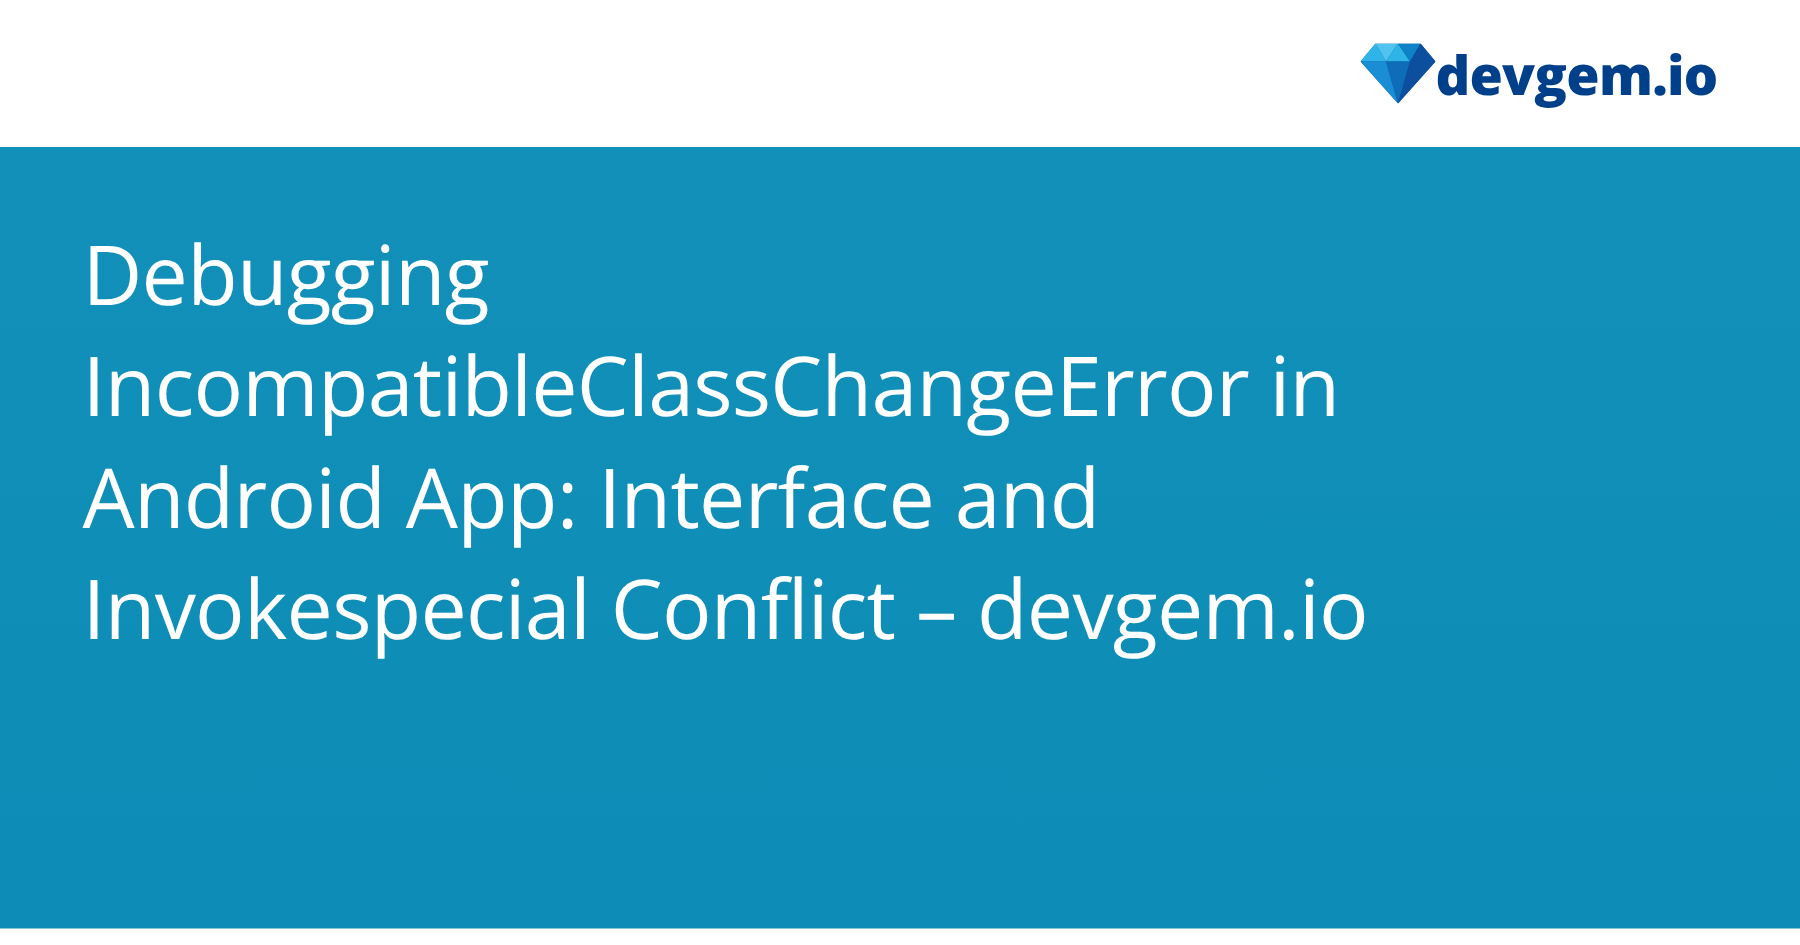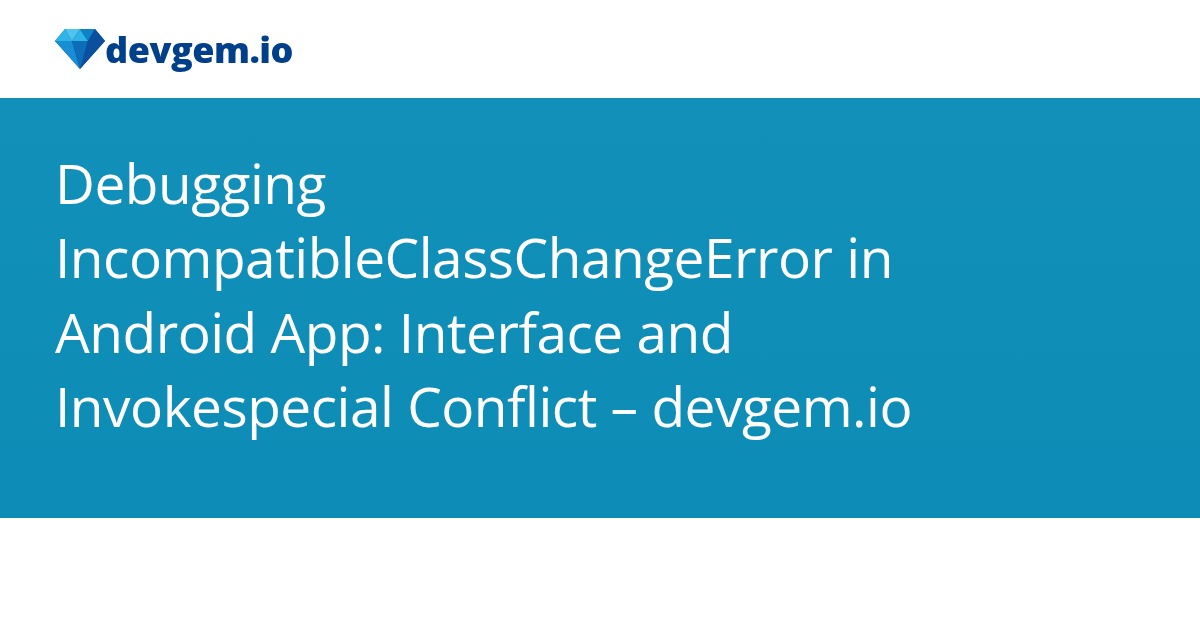--- a/index.html
+++ b/index.html
@@ -11,36 +11,36 @@
       width: 1200px;
       height: 630px;
       font-family: 'Segoe UI', -apple-system, BlinkMacSystemFont, 'Open Sans', sans-serif;
       overflow: hidden;
     }
     .header {
       background: #ffffff;
       height: 98px;
       display: flex;
       align-items: center;
-      justify-content: flex-start;
+      justify-content: flex-end;
       padding: 0 55px;
     }
     .logo-icon {
       display: flex;
       align-items: center;
     }
     .brand-name {
       font-size: 36px;
       font-weight: 800;
       color: #003f8a;
       letter-spacing: -0.5px;
     }
     .hero {
       background: linear-gradient(180deg, #1290b9 0%, #0c8cb6 100%);
-      height: 420px;
+      height: 521px;
       padding: 48px 55px;
       display: flex;
       align-items: flex-start;
     }
     .title {
       color: #ffffff;
       font-size: 55px;
       font-weight: 400;
       line-height: 1.35;
       max-width: 900px;

